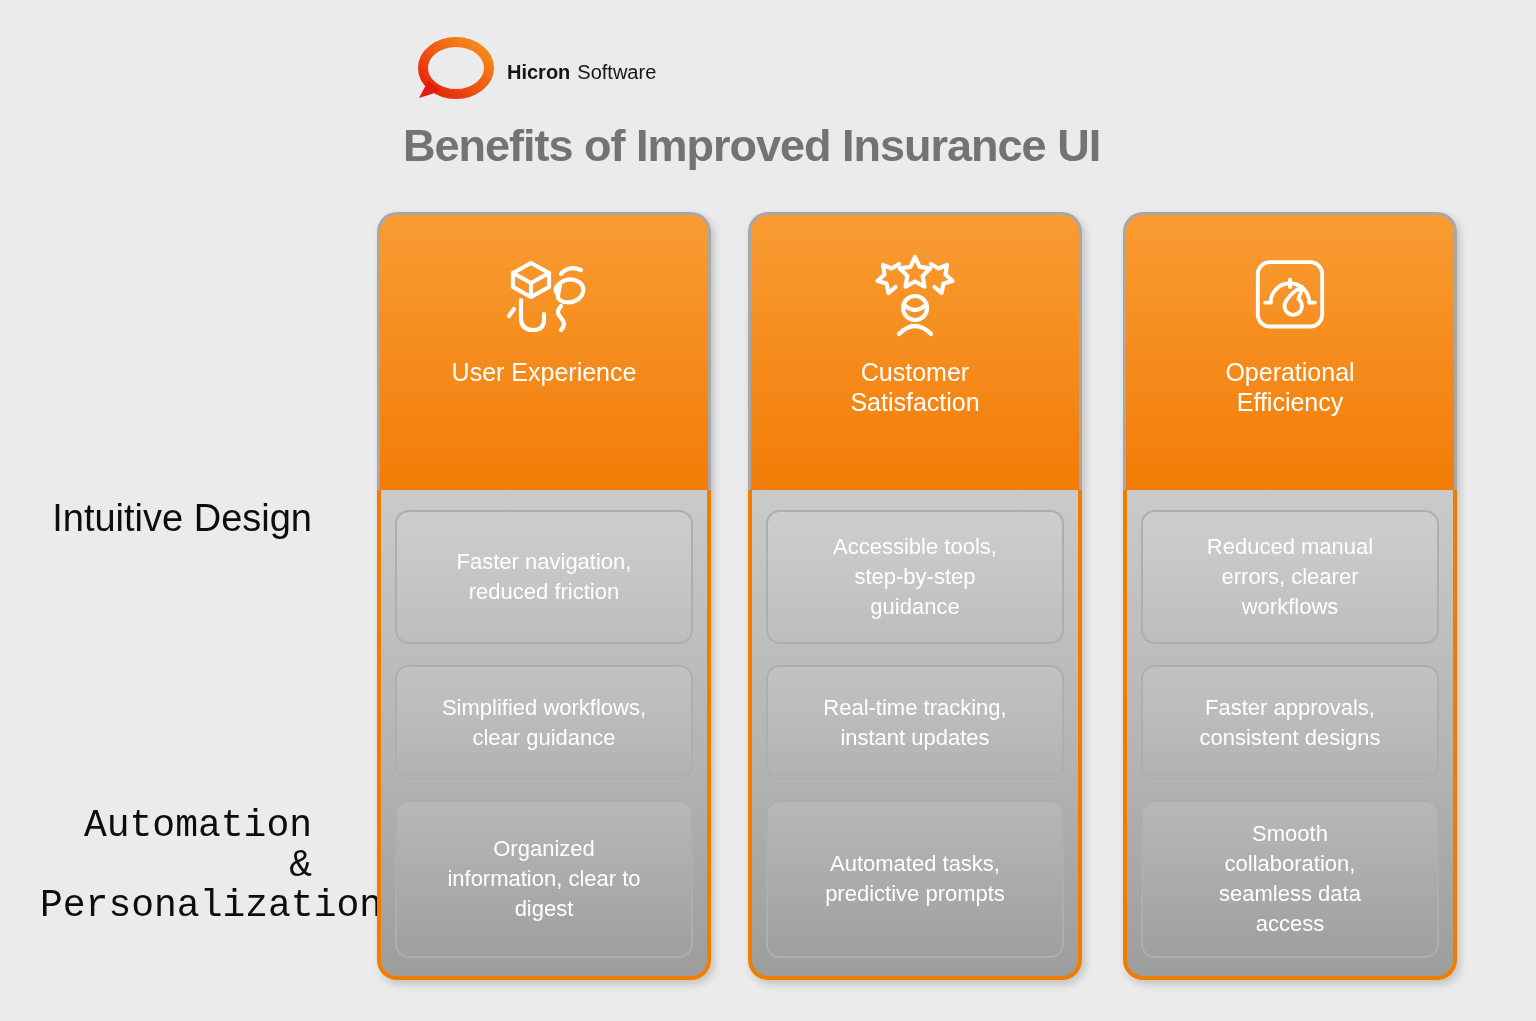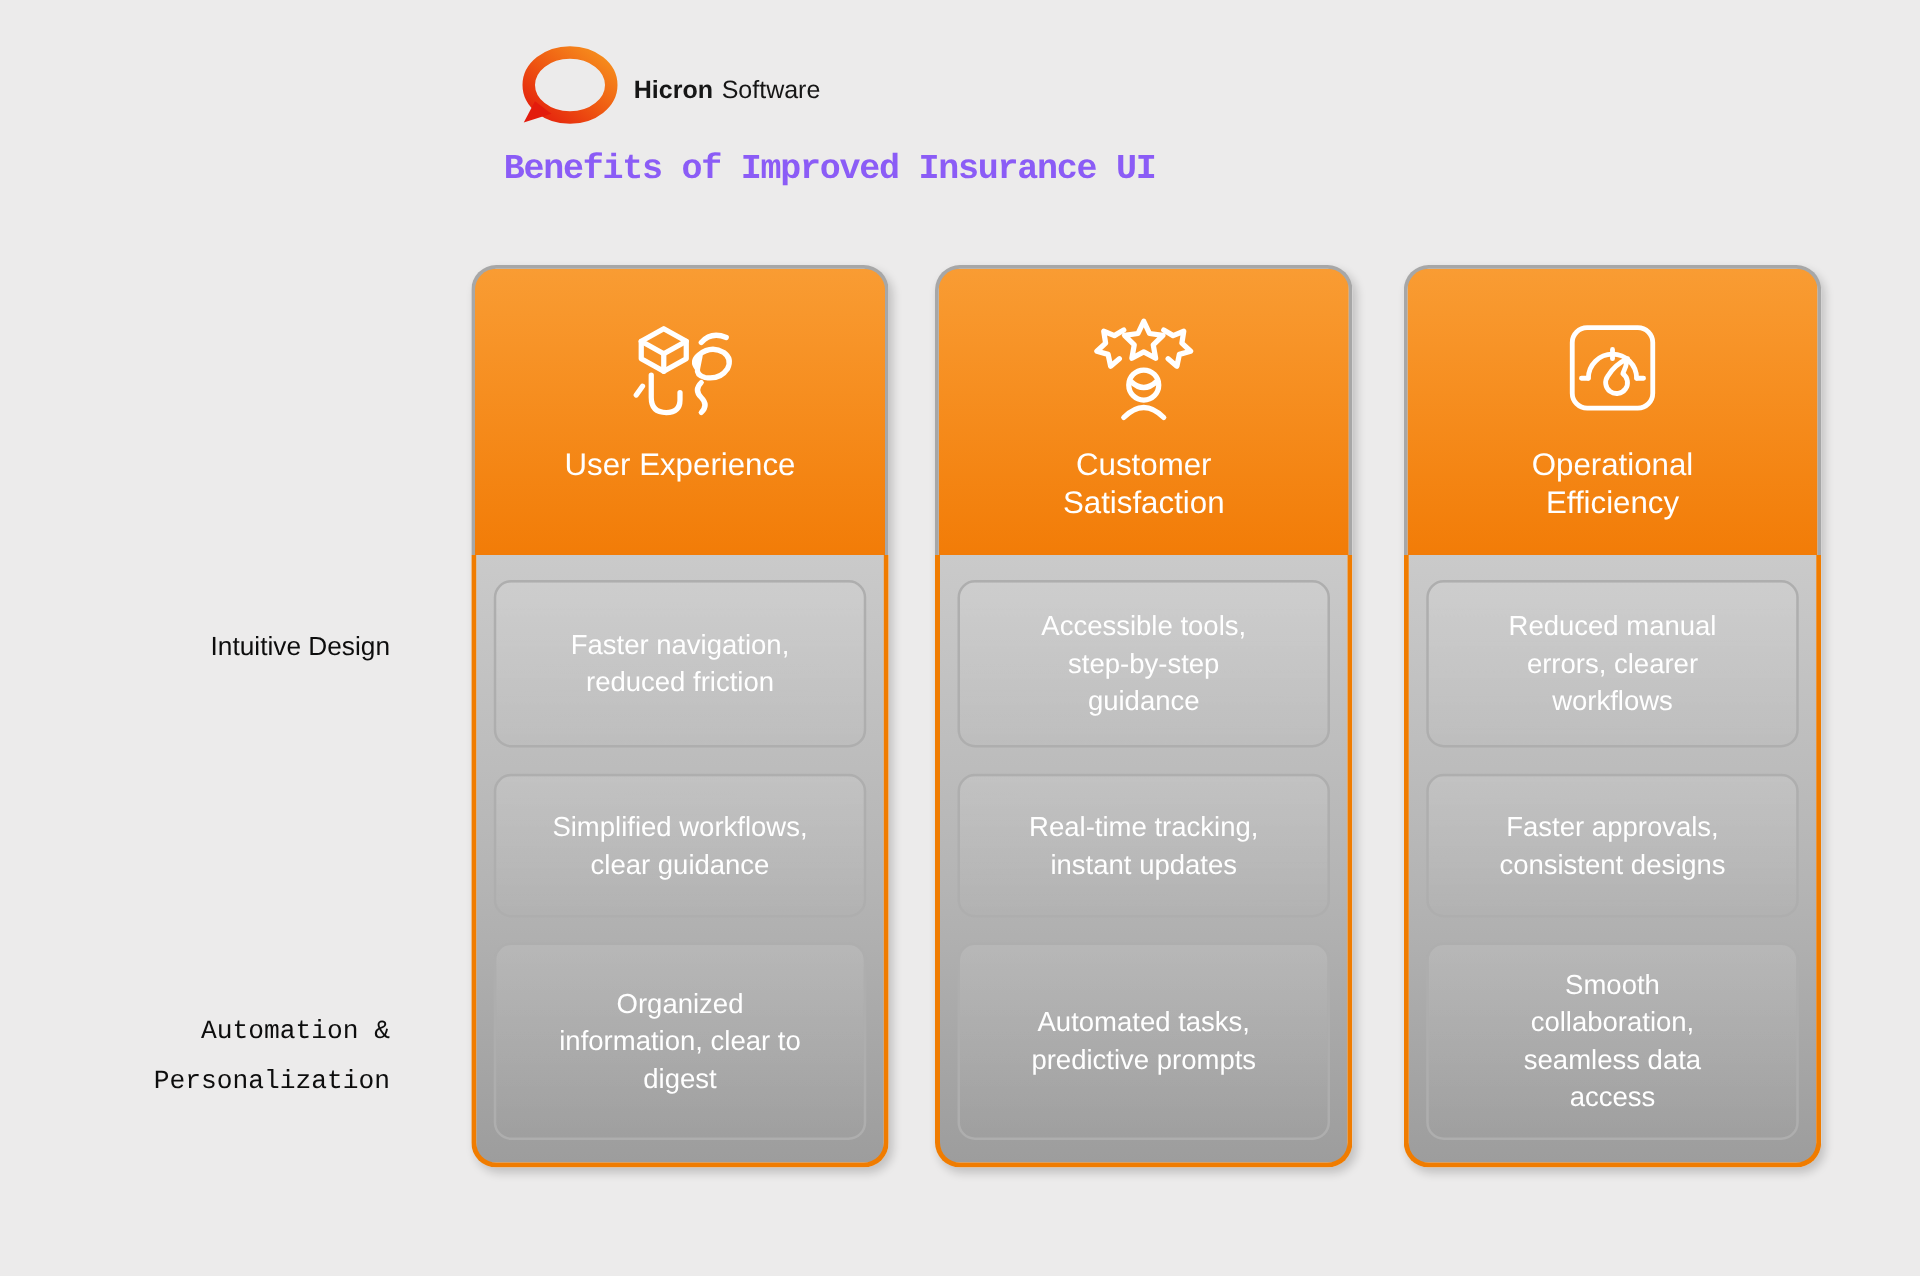--- a/index.html
+++ b/index.html
@@ -14,43 +14,42 @@
   
   .logo{position:absolute;left:413px;top:36px;display:flex;align-items:center;}
   .logo svg{display:block;}
   .logo-text{margin-left:10px;font-size:20px;color:#161616;margin-top:6px;}
   .logo-text .b{font-weight:700;}
   .logo-text .r{font-weight:400;margin-left:7px;}
 
   
   .title{
     position:absolute;left:403px;top:120px;margin:0;
-    font-size:28px;font-weight:700;color:#8b5cf6;letter-spacing:-1px;
+    font-size:45px;font-weight:700;color:#737373;letter-spacing:-1px;
     white-space:nowrap;
-    font-family:Liberation Mono, monospace;
   }
 
   
   .row-label{
     position:absolute;left:40px;width:272px;text-align:right;
-    font-size:21px;line-height:40px;color:#0d0d0d;white-space:pre-line;
+    font-size:38px;line-height:40px;color:#0d0d0d;white-space:pre-line;
   }
   .rl1{top:498px;}
   .rl2{top:628px;}
   .rl3{top:806px;font-family:Liberation Mono, monospace;}
 
   
   .card{
     position:absolute;top:212px;width:334px;border-radius:20px;
     box-shadow:3px 4px 8px rgba(0,0,0,0.18);
   }
   .c1{left:377px;} .c2{left:748px;} .c3{left:1123px;}
 
   .card-header{
-    box-sizing:border-box;height:232px;
+    box-sizing:border-box;height:278px;
     background:linear-gradient(180deg,#f99c33 0%,#f27c07 100%);
     border:3px solid #a7a7a7;border-bottom:none;
     border-radius:20px 20px 0 0;
     display:flex;flex-direction:column;align-items:center;
     padding-top:34px;
   }
   .icon-box{height:98px;display:flex;align-items:center;justify-content:center;}
   .hicon{stroke:#fff;fill:none;stroke-width:4.2;stroke-linecap:round;stroke-linejoin:round;}
   .header-label{
     margin-top:10px;font-size:25px;line-height:30px;color:#fff;

